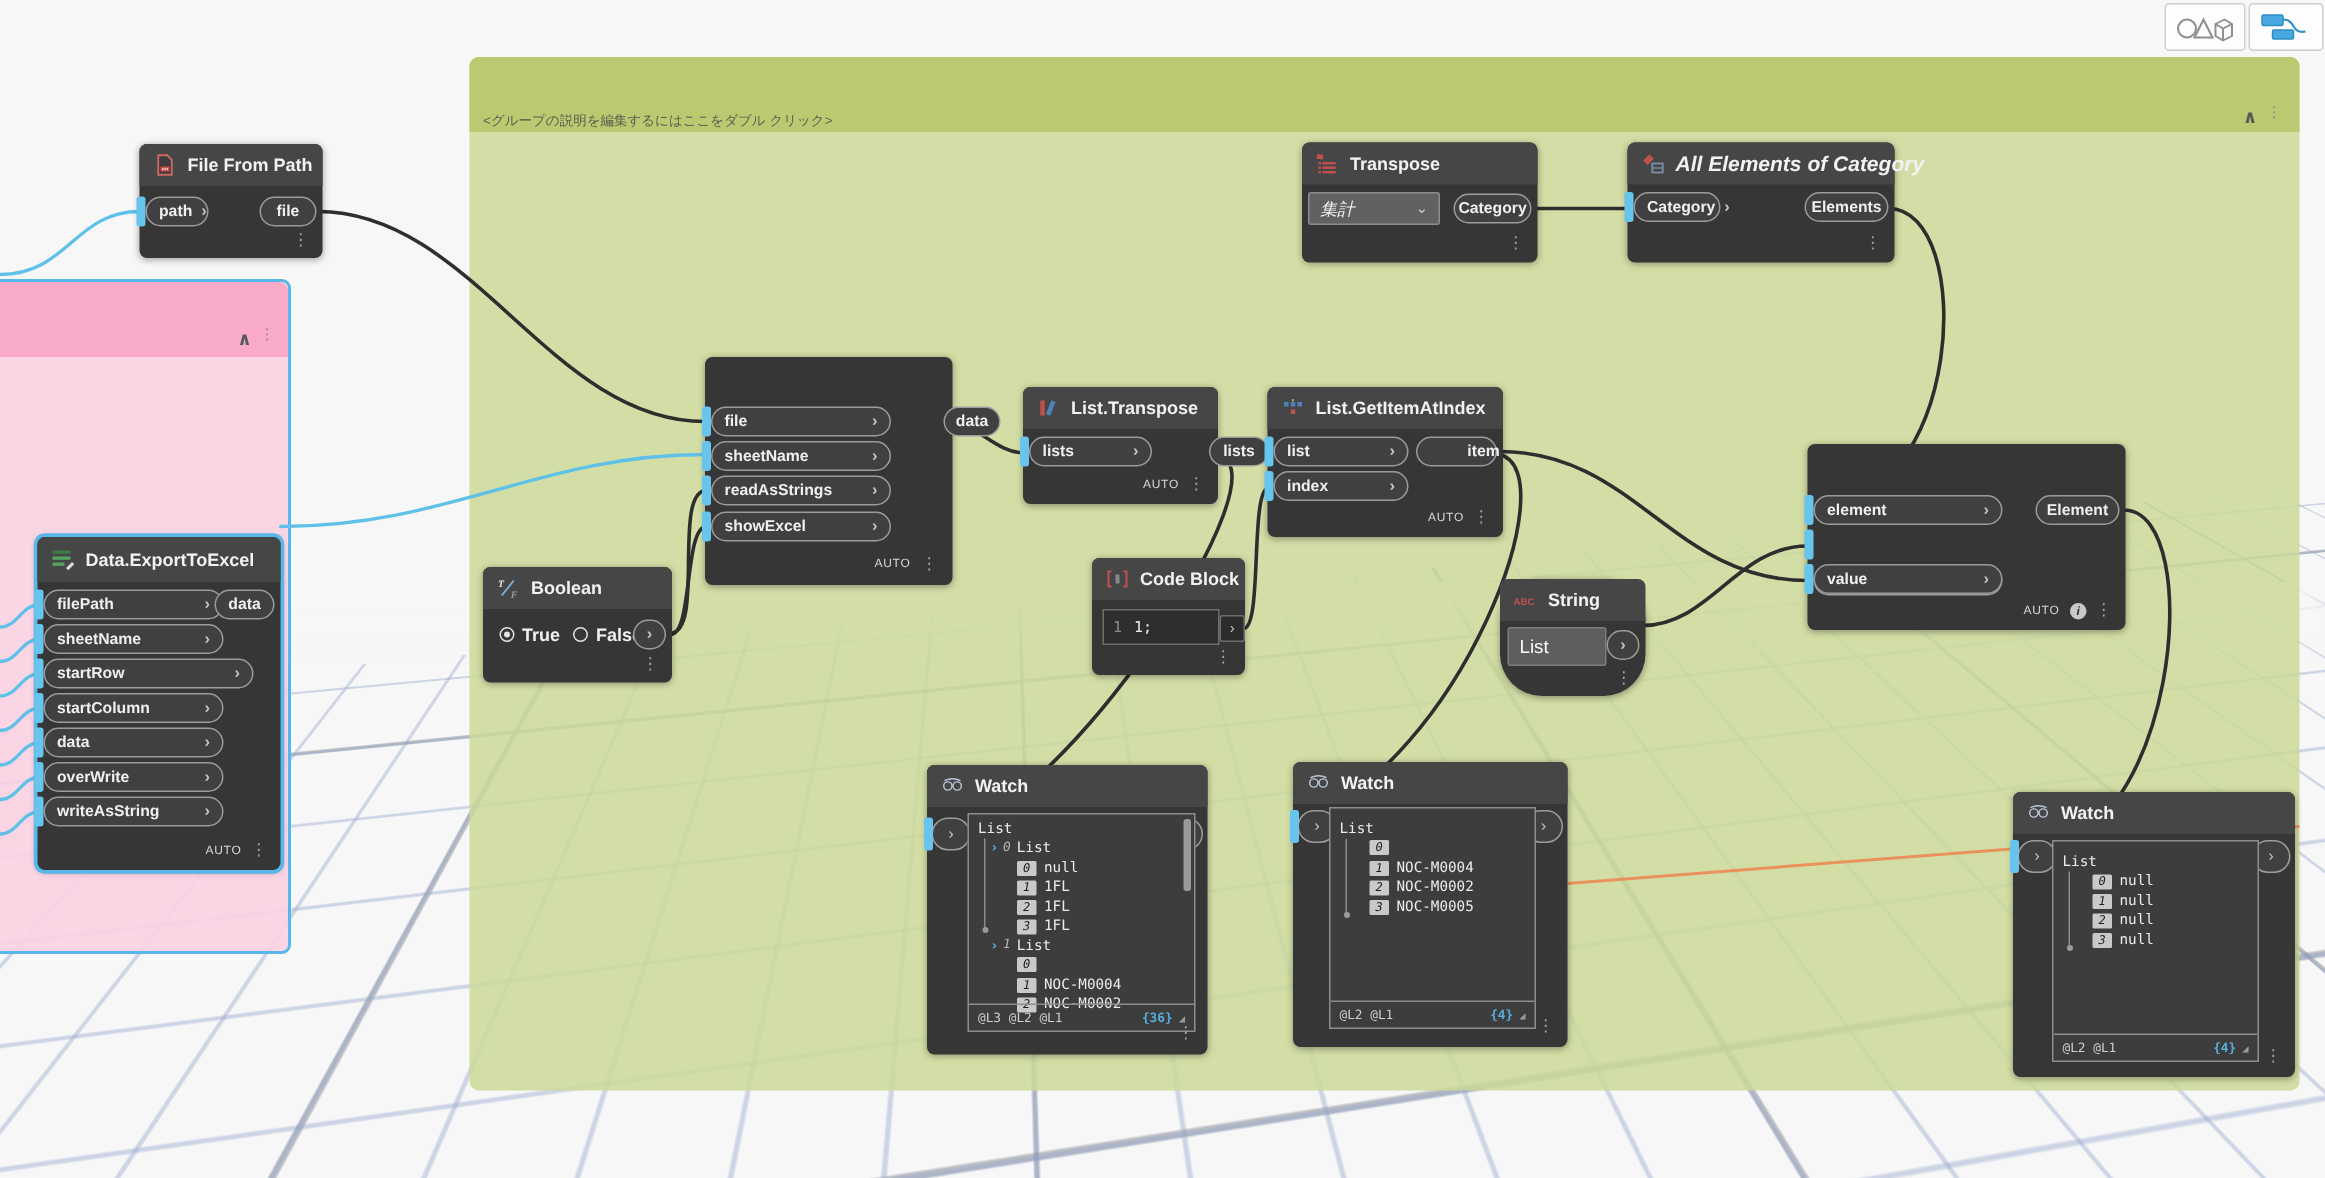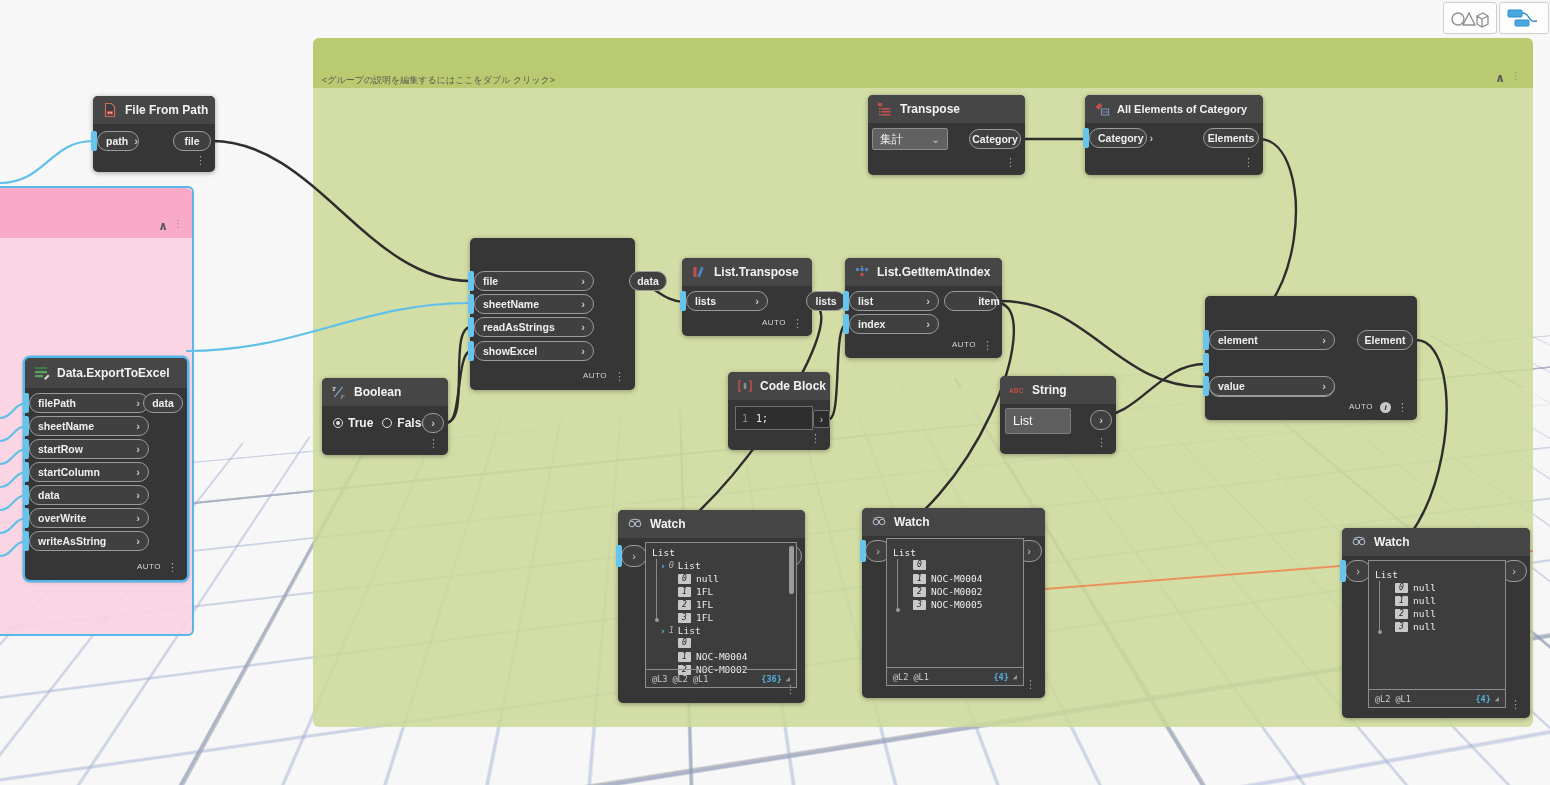--- a/index.html
+++ b/index.html
@@ -29,21 +29,21 @@
   .gdots{position:absolute;color:#8a8a8a;font-size:10px;line-height:1;}
   .gdots::after{content:"\22EE";}
 
   
   .node{position:absolute;background:#363636;border-radius:5px;z-index:5;
         box-shadow:0 1px 5px rgba(0,0,0,.35);}
   .node.selected{box-shadow:0 0 0 2.5px #56b7e8,0 1px 5px rgba(0,0,0,.35);}
   .nhead{position:absolute;left:0;top:0;right:0;height:28px;background:#464646;border-radius:5px 5px 0 0;
          display:flex;align-items:center;gap:7px;padding:0 9px;color:#f2f2f2;
          font-size:12px;font-weight:700;white-space:nowrap;box-sizing:border-box;}
-  .nhead.small{font-size:11px;}
+  .nhead.small{font-size:14px;font-style:italic;}
   .ic{flex:0 0 16px;width:16px;height:16px;}
   .pin{position:absolute;left:4px;height:20px;background:#404040;border:1px solid #9b9b9b;border-radius:10px;
        color:#efefef;font-size:10.5px;font-weight:700;display:flex;align-items:center;
        justify-content:space-between;padding:0 8px;box-sizing:border-box;white-space:nowrap;}
   .pin::after{content:"\203A";color:#c6c6c6;font-size:11px;margin-left:6px;}
   .pout{position:absolute;right:4px;height:20px;background:#404040;border:1px solid #9b9b9b;border-radius:10px;
        color:#efefef;font-size:10.5px;font-weight:700;display:flex;align-items:center;justify-content:center;
        padding:0 8px;box-sizing:border-box;white-space:nowrap;}
   .pout.chev::after{content:"\203A";color:#c6c6c6;font-size:11px;}
   .ctab{position:absolute;left:-2px;width:6px;height:20px;background:#67c4ec;border-radius:2px;z-index:2;}
@@ -190,21 +190,21 @@
     <i class="ctab" style="top:104px;"></i>
     <i class="ctab" style="top:127px;"></i>
     <i class="ctab" style="top:150px;"></i>
     <i class="ctab" style="top:173px;"></i>
     <div class="pin" style="top:35px;width:120px;align-items:center;">
         <span>filePath</span>
       </div>
     <div class="pin" style="top:58px;width:120px;">
         <span>sheetName</span>
       </div>
-    <div class="pin" style="top:81px;width:120px;">
+    <div class="pin" style="top:81px;width:140px;">
         <span>startRow</span>
       </div>
     <div class="pin" style="top:104px;width:120px;">
         <span>startColumn</span>
       </div>
     <div class="pin" style="top:127px;width:120px;">
         <span>data</span>
       </div>
     <div class="pin" style="top:150px;width:120px;">
         <span>overWrite</span>
@@ -294,21 +294,21 @@
         <path d="M1.5 1.5 l4 1-1 3-4-1z" fill="#c0504d"></path>
         <rect x="4.5" y="7" width="9" height="1.6" fill="#c0504d"></rect>
           <rect x="4.5" y="10" width="9" height="1.6" fill="#c0504d"></rect>
         <rect x="4.5" y="13" width="9" height="1.6" fill="#c0504d"></rect>
         <rect x="2" y="7" width="1.6" height="1.6" fill="#c0504d"></rect>
           <rect x="2" y="10" width="1.6" height="1.6" fill="#c0504d"></rect>
         <rect x="2" y="13" width="1.6" height="1.6" fill="#c0504d"></rect>
       </svg>
       <span>Transpose</span>
     </div>
-    <div class="dd" style="left:4px;top:33px;width:76px;height:22px;">
+    <div class="dd" style="left:4px;top:33px;width:88px;height:22px;font-style:italic;">
       <span>集計</span>
       <span class="caret"></span>
     </div>
     <div class="pout" style="top:34px;width:52px;">
         <span>Category</span>
       </div>
     <div class="dots" style="right:9px;bottom:7px;"></div>
   </div>
 
   <div class="node" style="left:1085px;top:95px;width:178px;height:80px;">
@@ -380,21 +380,21 @@
       <span>Code Block</span>
     </div>
     <div class="carea" style="left:7px;top:34px;width:78px;height:24px;">
       <span class="lineno">1</span>
       <span>1;</span>
     </div>
     <div class="sqout" style="right:0px;top:38px;width:15px;height:16px;"></div>
     <div class="dots" style="right:9px;bottom:6px;"></div>
   </div>
 
-  <div class="node" style="left:1000px;top:376px;width:116px;height:78px;">
+  <div class="node" style="left:1000px;top:386px;width:97px;height:78px;border-radius:28px;">
     <div class="nhead">
       <svg class="ic" viewBox="0 0 16 16">
         <text x="0" y="11" font-size="6.5" font-weight="bold" fill="#c0504d" font-family="sans-serif">ABC</text>
       </svg>
       <span>String</span>
     </div>
     <div class="sinput" style="left:5px;top:32px;width:66px;height:26px;">
       <span>List</span>
     </div>
     <div class="pout chev" style="top:34px;width:22px;"></div>

